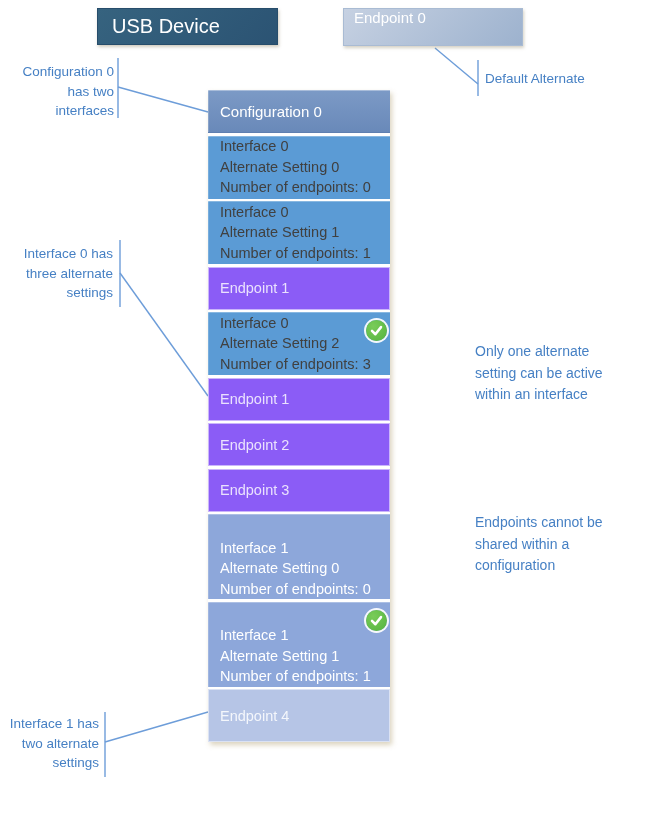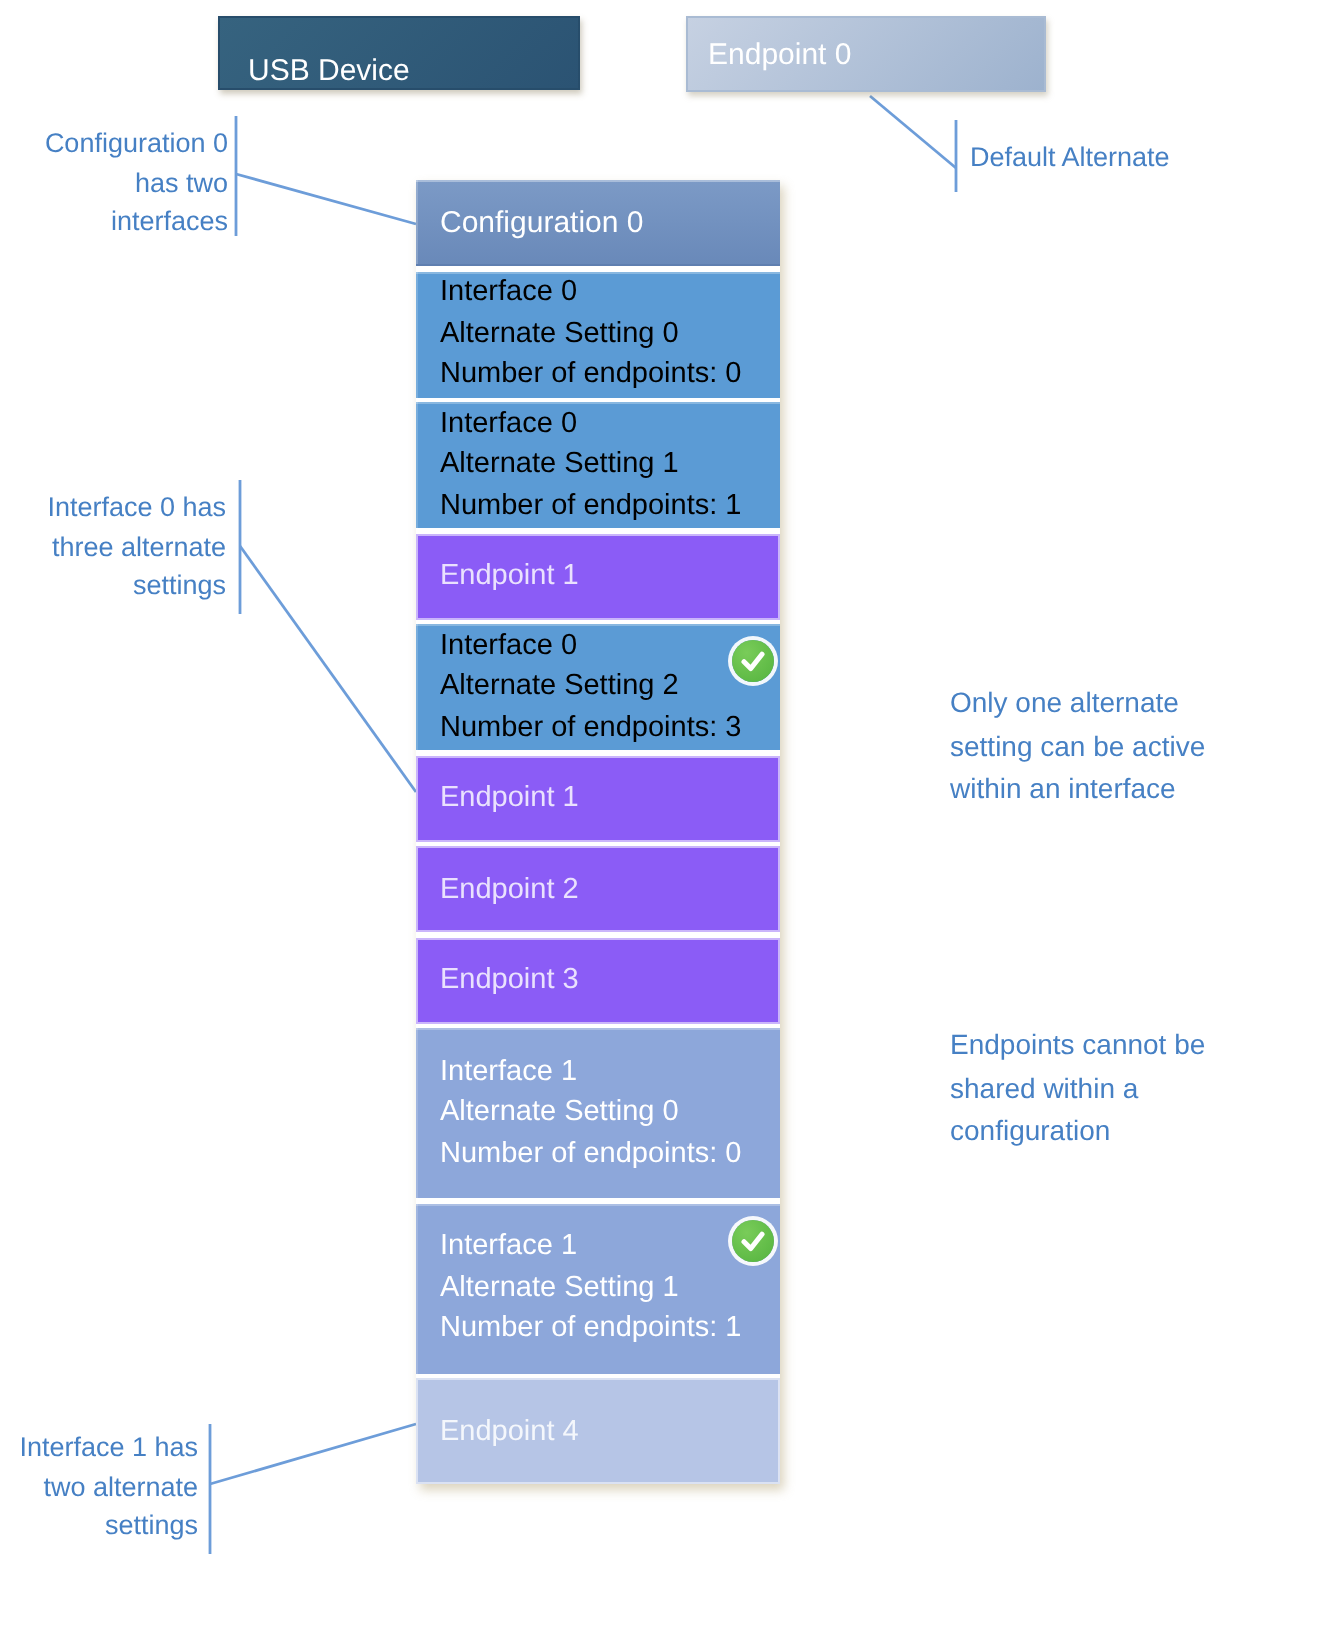--- a/index.html
+++ b/index.html
@@ -4,54 +4,55 @@
 <style>
   html,body{margin:0;padding:0;background:#ffffff;}
   .canvas{
     position:relative;width:659px;height:813px;background:#ffffff;overflow:hidden;
     font-family:"Liberation Sans",sans-serif;
   }
   svg.leaders{position:absolute;left:0;top:0;width:659px;height:813px;pointer-events:none;}
 
   
   .usb-box{
-    position:absolute;left:109px;top:8px;width:181px;height:37px;box-sizing:border-box;
+    position:absolute;left:97px;top:8px;width:181px;height:37px;box-sizing:border-box;
     background:linear-gradient(135deg,#36637f 0%,#2b5373 100%);
-    border:1px solid #274d6b;display:flex;align-items:flex-end;
-    color:#fff;font-size:15px;padding-left:14px;
+    border:1px solid #274d6b;display:flex;align-items:center;
+    color:#fff;font-size:20px;padding-left:14px;
     box-shadow:1px 2px 3px rgba(150,140,110,.45);
   }
   .ep0-box{
     position:absolute;left:343px;top:8px;width:180px;height:38px;box-sizing:border-box;
     background:linear-gradient(135deg,#c6d1e2 0%,#9db2ce 100%);
-    border:1px solid #a9bbd3;display:flex;align-items:center;
+    border:1px solid #a9bbd3;display:flex;align-items:flex-start;
     color:#fff;font-size:15px;padding-left:10px;
     box-shadow:1px 2px 3px rgba(150,140,110,.4);
   }
 
   
   .column{
     position:absolute;left:208px;top:90px;width:182px;
     display:flex;flex-direction:column;gap:2.5px;
     box-shadow:2px 3px 5px rgba(177,160,113,.45);
   }
   .row{position:relative;box-sizing:border-box;display:flex;align-items:center;width:182px;}
   .row-text{padding-left:12px;white-space:pre-line;}
   .config{
     height:43px;background:linear-gradient(180deg,#7c9ac6,#6989b9);
     border-bottom:1px solid #5f7fb0;color:#fff;font-size:15px;
     box-shadow:inset 0 1px 0 rgba(255,255,255,.35), inset 1px 0 0 rgba(255,255,255,.2);
   }
   .int0{
-    height:63px;background:#5b9bd5;color:#000000;font-size:14.5px;line-height:20.5px;
+    height:63px;background:#5b9bd5;color:#404040;font-size:14.5px;line-height:20.5px;
     box-shadow:inset 0 1px 0 rgba(255,255,255,.28), inset 1px 0 0 rgba(255,255,255,.18);
   }
   .int1{
     height:85px;background:#8da7da;color:#fff;font-size:14.5px;line-height:20.5px;
     box-shadow:inset 0 1px 0 rgba(255,255,255,.28), inset 1px 0 0 rgba(255,255,255,.18);
+    align-items:flex-end;
   }
   .ep{
     height:43px;background:#8b5cf6;color:rgba(255,255,255,.82);font-size:14.5px;
     box-shadow:inset 0 0 0 1px rgba(255,255,255,.55);
   }
   .ep4{
     height:53px;background:#b6c5e6;color:rgba(255,255,255,.85);font-size:14.5px;
     box-shadow:inset 0 0 0 1px rgba(255,255,255,.5);
   }
 

